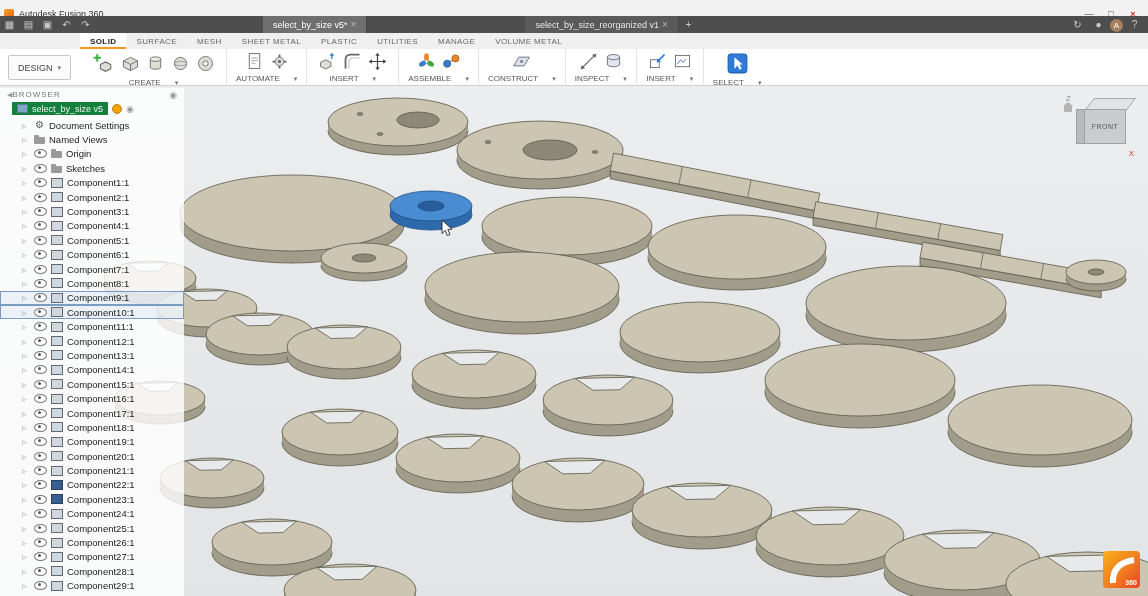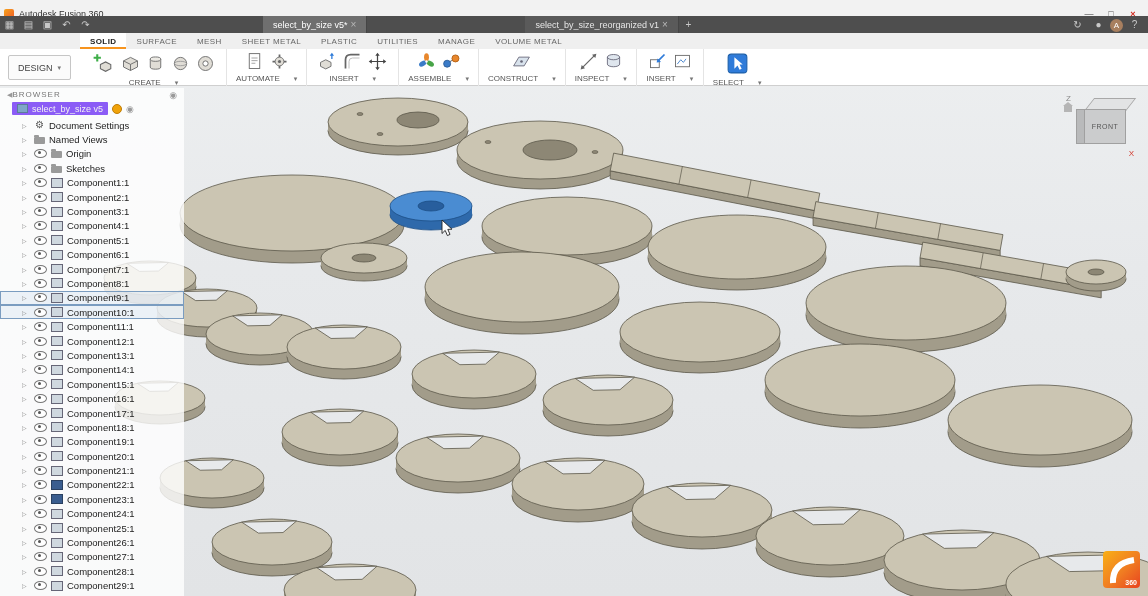--- a/index.html
+++ b/index.html
@@ -57,21 +57,21 @@
   .grp-label{font-size:8px;color:#555;display:flex;gap:14px;align-items:flex-end;padding:1px 0 3px 0}
 
   
   .browser{position:absolute;left:0;top:88px;width:184px;bottom:0;z-index:3;
            background:rgba(255,255,255,.8);font-size:9px;color:#222;overflow:hidden}
   .b-header{height:13px;display:flex;align-items:center;gap:0;padding:0 7px;color:#888}
   .b-collapse{font-size:7px;color:#999}
   .b-title{font-size:8px;letter-spacing:1px;color:#777;flex:1}
   .b-filter{font-size:9px;color:#999}
   .root-line{display:flex;align-items:center;gap:4px;padding-left:12px;height:15px}
-  .root-row{background:#8b5cf6;color:#f2f2f2;font-size:9px;display:inline-flex;align-items:center;
+  .root-row{background:#15803d;color:#f2f2f2;font-size:9px;display:inline-flex;align-items:center;
             gap:4px;height:13px;padding:0 5px;border-radius:1px}
   .root-doc{width:9px;height:7px;background:#7fa6c8;border:1px solid #5c7d9a;display:inline-block}
   .unsaved-dot{width:8px;height:8px;border-radius:50%;background:#f0a30a;border:1px solid #c07d05;
                display:inline-block}
   .root-radio{font-size:9px;color:#999}
   .tree{margin-top:2px}
   .tree-row{height:14.4px;display:flex;align-items:center;padding-left:22px;gap:4px;
             box-sizing:border-box}
   .tree-row.hl{box-shadow:inset 0 0 0 1px #7a9cc0;background:rgba(190,210,235,.25)}
   .tri{color:#8a8a8a;font-size:6px;width:8px;flex:0 0 auto}

